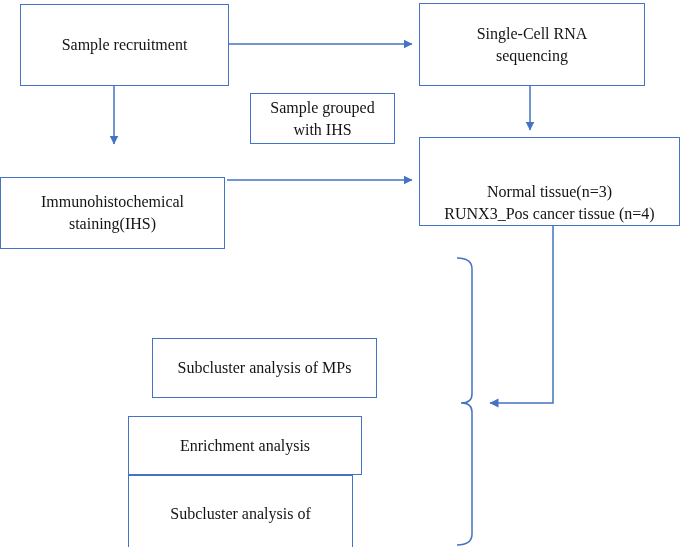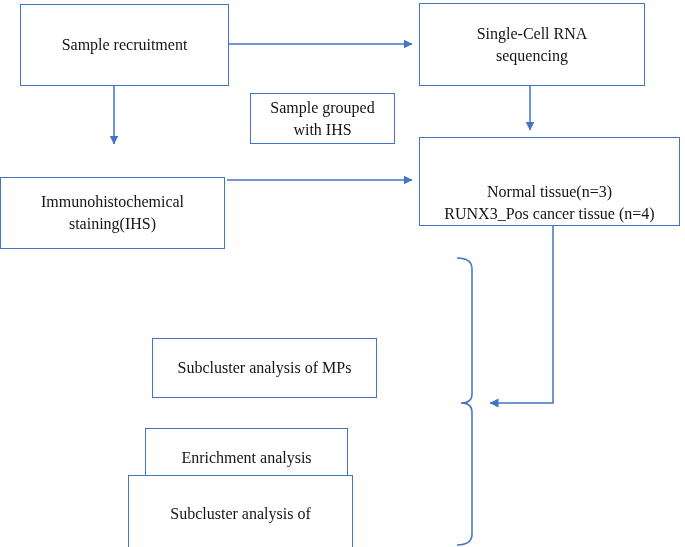--- a/index.html
+++ b/index.html
@@ -83,21 +83,21 @@
   <div class="box" style="left:419px; top:137px; width:261px; height:89px;justify-content:flex-end;">
     <div class="bl">Normal tissue(n=3)</div>
     <div class="bl">RUNX3_Pos cancer tissue (n=4)</div>
   </div>
 
 
   <div class="box" style="left:128px; top:338px; width:225px; height:60px;margin-left:24px;">
     <div class="bl">Subcluster analysis of MPs</div>
   </div>
 
-  <div class="box" style="left:128px; top:428px; width:203px; height:59px;margin-left:17px;">
+  <div class="box" style="left:128px; top:416px; width:234px; height:59px;">
     <div class="bl">Enrichment analysis</div>
   </div>
 
   <div class="box" style="left:128px; top:475px; width:225px; height:78px;">
     <div class="bl">Subcluster analysis of</div>
   </div>
 
 </div>
 
 </body></html>

